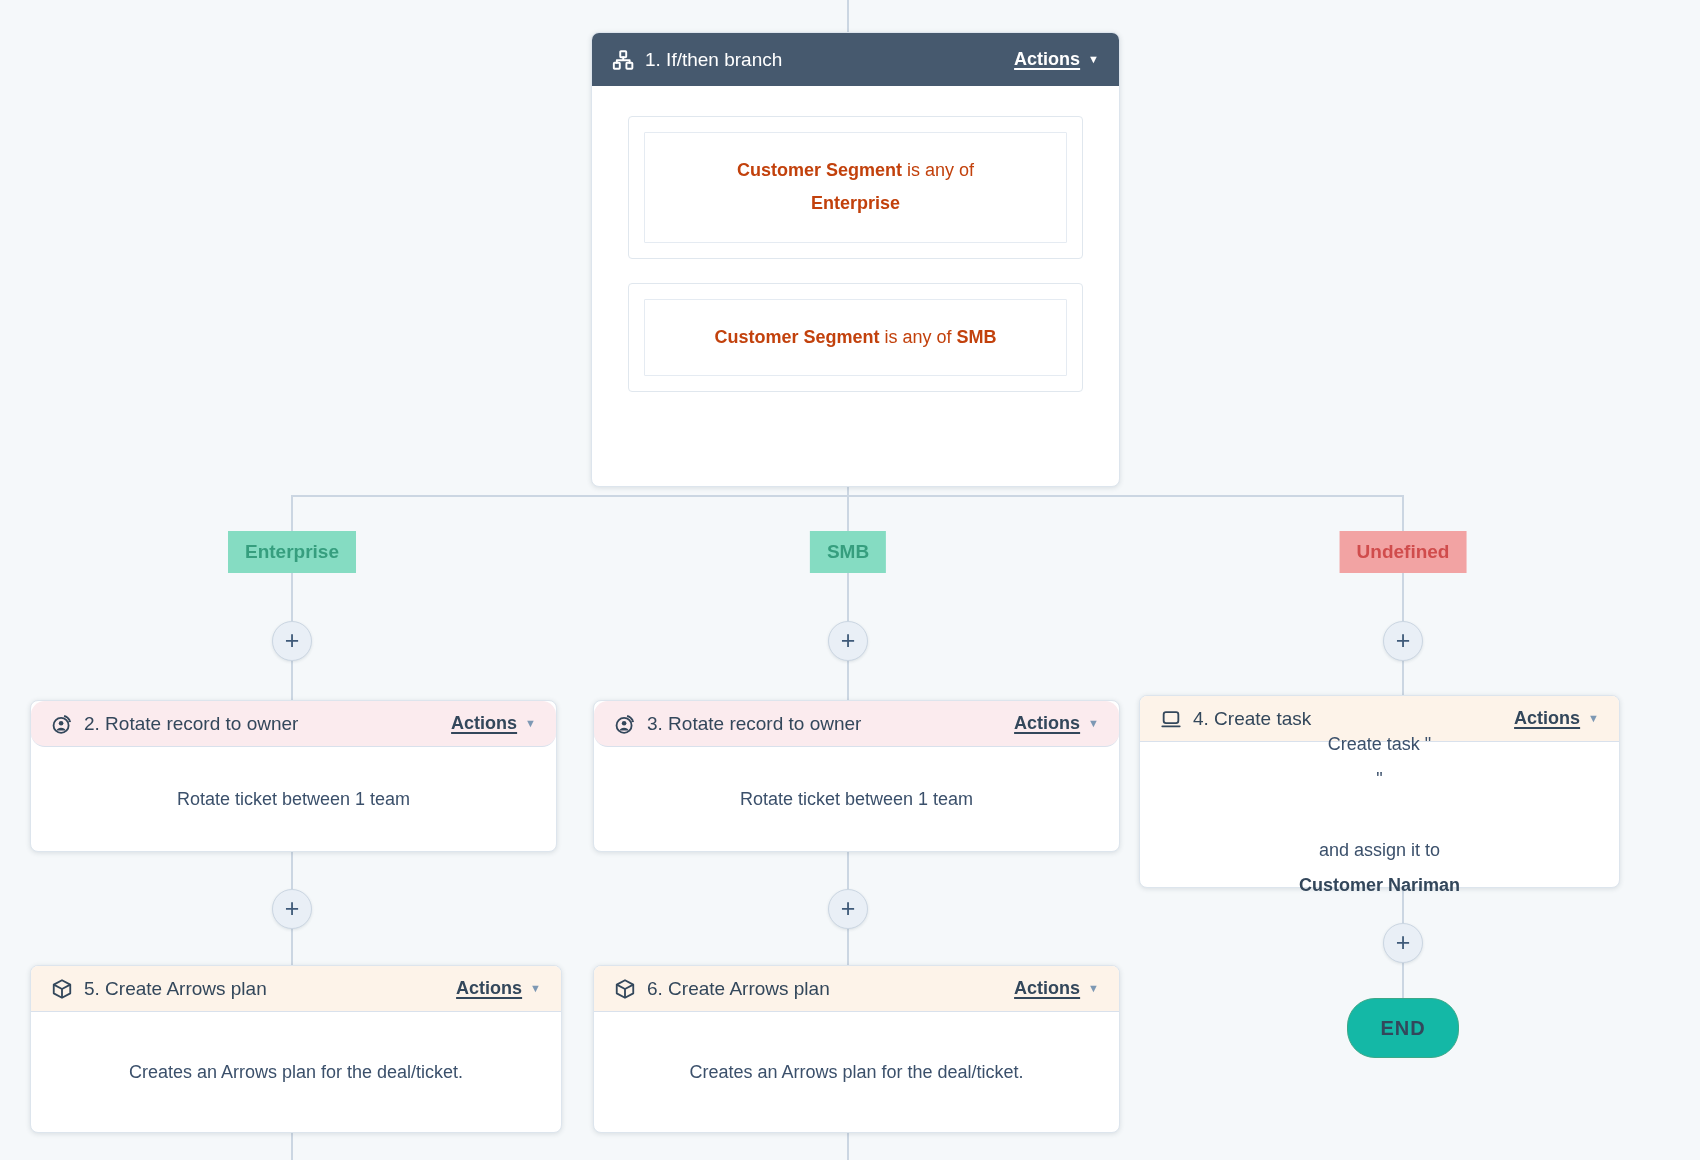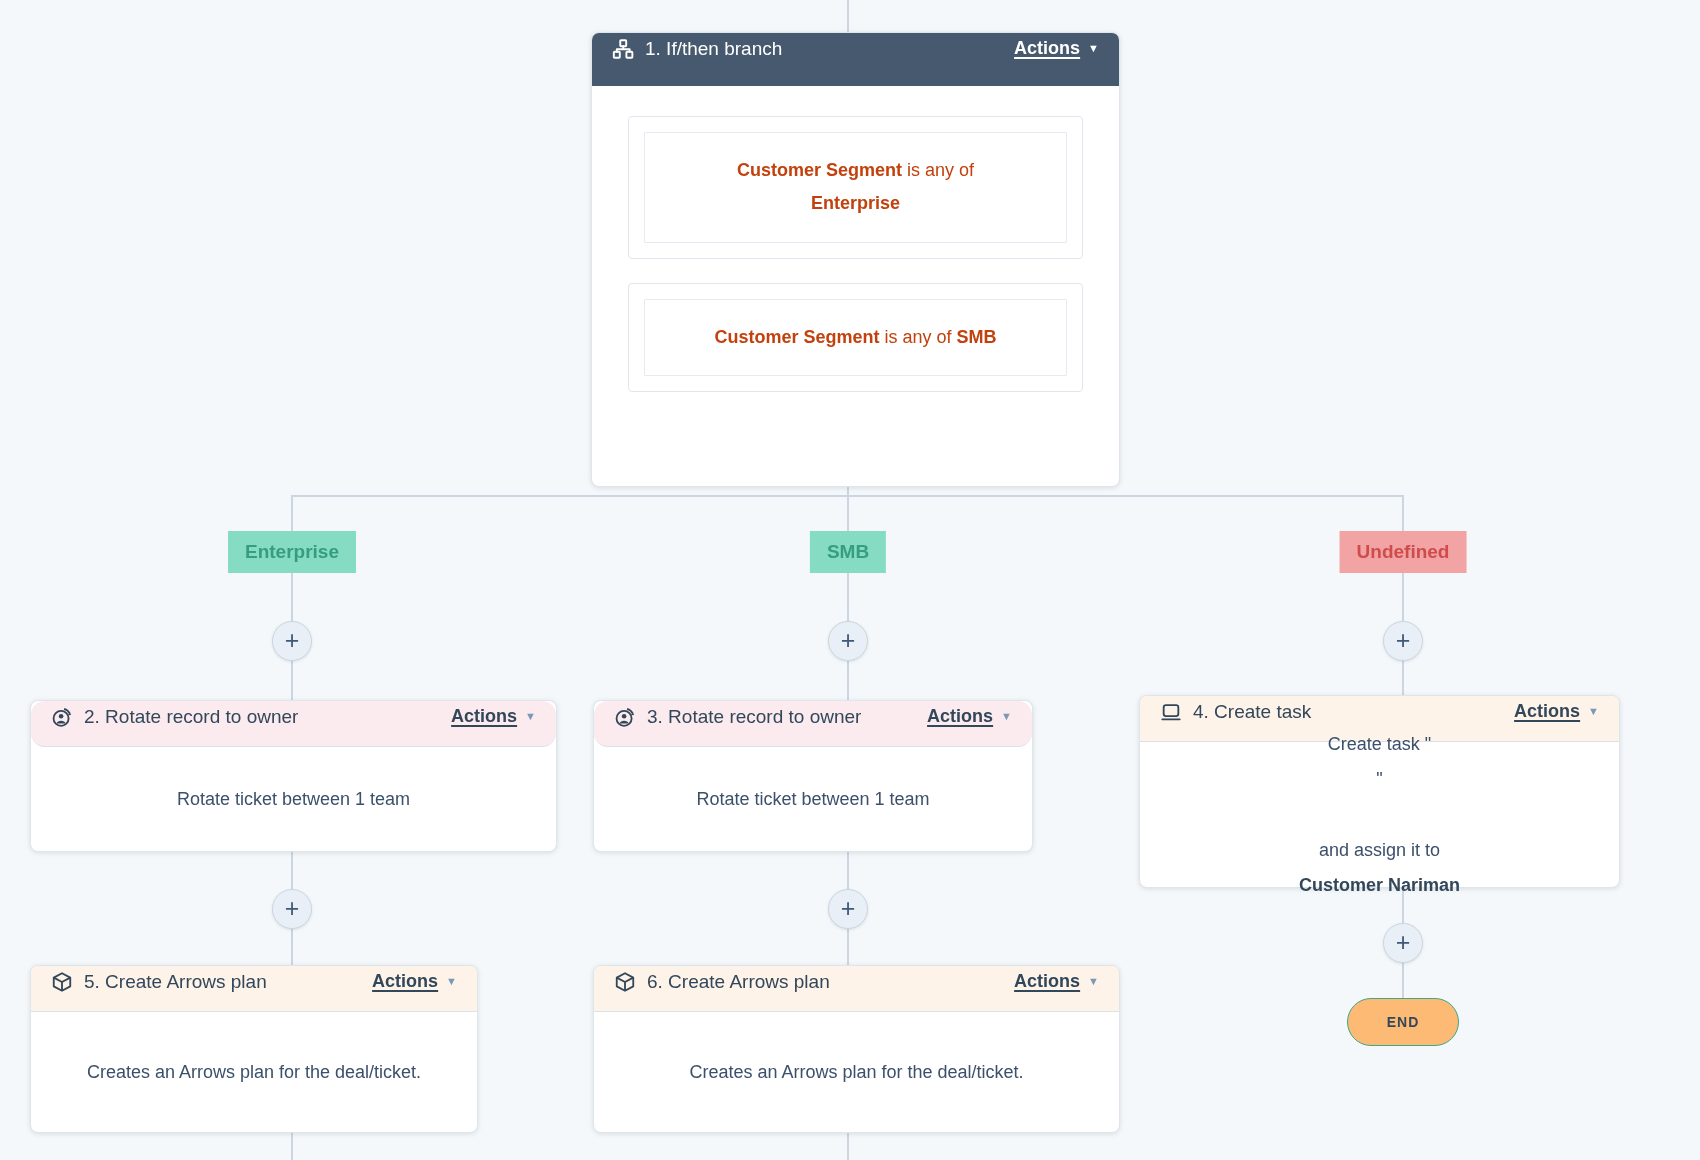--- a/index.html
+++ b/index.html
@@ -11,21 +11,21 @@
   }
   .vline,.hline{position:absolute;background:#cbd6e2;}
   .vline{width:2px;}
   .hline{height:2px;}
 
   .card{
     position:absolute;background:#ffffff;border:1px solid #dde5ed;border-radius:8px;
     box-shadow:0 1px 5px rgba(45,62,80,0.14);box-sizing:border-box;
   }
   .card-header{
-    display:flex;align-items:flex-start;height:46px;padding:5px 20px;
+    display:flex;align-items:center;height:46px;padding:5px 20px;
     border-radius:7px 7px 0 0;box-sizing:border-box;border-bottom:1px solid #d9e1ec;
   }
   .card-header.dark{height:53px;background:#46596e;border-bottom:none;color:#ffffff;}
   .card-header.pink{background:#fbebee;border-radius:14px;}
   .card-header.cream{background:#fdf3e9;}
   .hdr-icon{display:inline-flex;width:22px;height:22px;margin-right:11px;flex:0 0 auto;}
   .hdr-icon svg{width:22px;height:22px;}
   .card-title{font-size:19px;font-weight:500;white-space:nowrap;}
   .card-header.dark .card-title{color:#ffffff;}
   .actions{margin-left:auto;display:flex;align-items:center;cursor:pointer;}
@@ -62,24 +62,24 @@
   .plus-btn{
     position:absolute;width:40px;height:40px;border-radius:50%;
     background:#e9eff6;border:1px solid #cbd6e2;box-sizing:border-box;
     display:flex;align-items:center;justify-content:center;
     font-size:25px;font-weight:400;color:#3f5a79;cursor:pointer;
     box-shadow:0 1px 3px rgba(45,62,80,0.12);
   }
   .plus-btn span{margin-top:-2px;}
 
   .end-pill{
-    position:absolute;left:1347px;top:998px;width:112px;height:48px;
-    border-radius:28px;background:#fdba74;border:1px solid #3da888;
+    position:absolute;left:1347px;top:998px;width:112px;height:60px;
+    border-radius:28px;background:#14b8a6;border:1px solid #3da888;
     box-sizing:border-box;display:flex;align-items:center;justify-content:center;
-    font-size:14px;font-weight:700;letter-spacing:1px;color:#33475b;
+    font-size:20px;font-weight:700;letter-spacing:1px;color:#33475b;
   }
 </style>
 </head>
 <body>
 
 <div id="canvas">
 
   <div class="vline" style="left:847px;top:0;height:34px"></div>
   <div class="vline" style="left:847px;top:485px;height:12px"></div>
   <div class="hline" style="left:291px;top:495px;width:1113px"></div>
@@ -165,21 +165,21 @@
       <span class="actions">
         <span class="actions-label">Actions</span>
         <span class="caret">▼</span>
       </span>
     </div>
     <div class="card-body" style="height:105px">
         <span>Rotate ticket between 1 team</span>
       </div>
   </div>
 
-  <div class="card" style="left:593px;top:700px;width:440px;height:152px">
+  <div class="card" style="left:593px;top:700px;width:527px;height:152px">
     <div class="card-header pink">
       <span class="hdr-icon">
         <svg viewBox="0 0 24 24">
           <circle cx="11" cy="13.5" r="8.2" fill="none" stroke="#33475b" stroke-width="2"></circle>
           <circle cx="11" cy="11.2" r="2.5" fill="#33475b"></circle>
           <path d="M6 19.2a5.3 4.5 0 0 1 10 0z" fill="#33475b"></path>
           <path d="M14.3 3.1a9.6 9.6 0 0 1 6.2 5.2" fill="none" stroke="#33475b" stroke-width="2"></path>
           <path d="M21.9 9.9l-3.4.3 2.1-3.1z" fill="#33475b"></path>
         </svg>
       </span>
@@ -210,21 +210,21 @@
     </div>
     <div class="card-body" style="height:146px">
         <span>Create task "</span>
         <span>"</span>
         <br>
         <span>and assign it to </span>
         <b>Customer Nariman</b>
       </div>
   </div>
 
-  <div class="card" style="left:30px;top:965px;width:448px;height:168px">
+  <div class="card" style="left:30px;top:965px;width:532px;height:168px">
     <div class="card-header cream">
       <span class="hdr-icon">
         <svg viewBox="0 0 24 24" fill="none" stroke="#33475b" stroke-width="2" stroke-linejoin="round">
           <path d="M12 2.5 21 7.25v9.5L12 21.5 3 16.75v-9.5z"></path>
           <path d="M3 7.25 12 12l9-4.75M12 12v9.5"></path>
         </svg>
       </span>
       <span class="card-title">5. Create Arrows plan</span>
       <span class="actions">
         <span class="actions-label">Actions</span>

